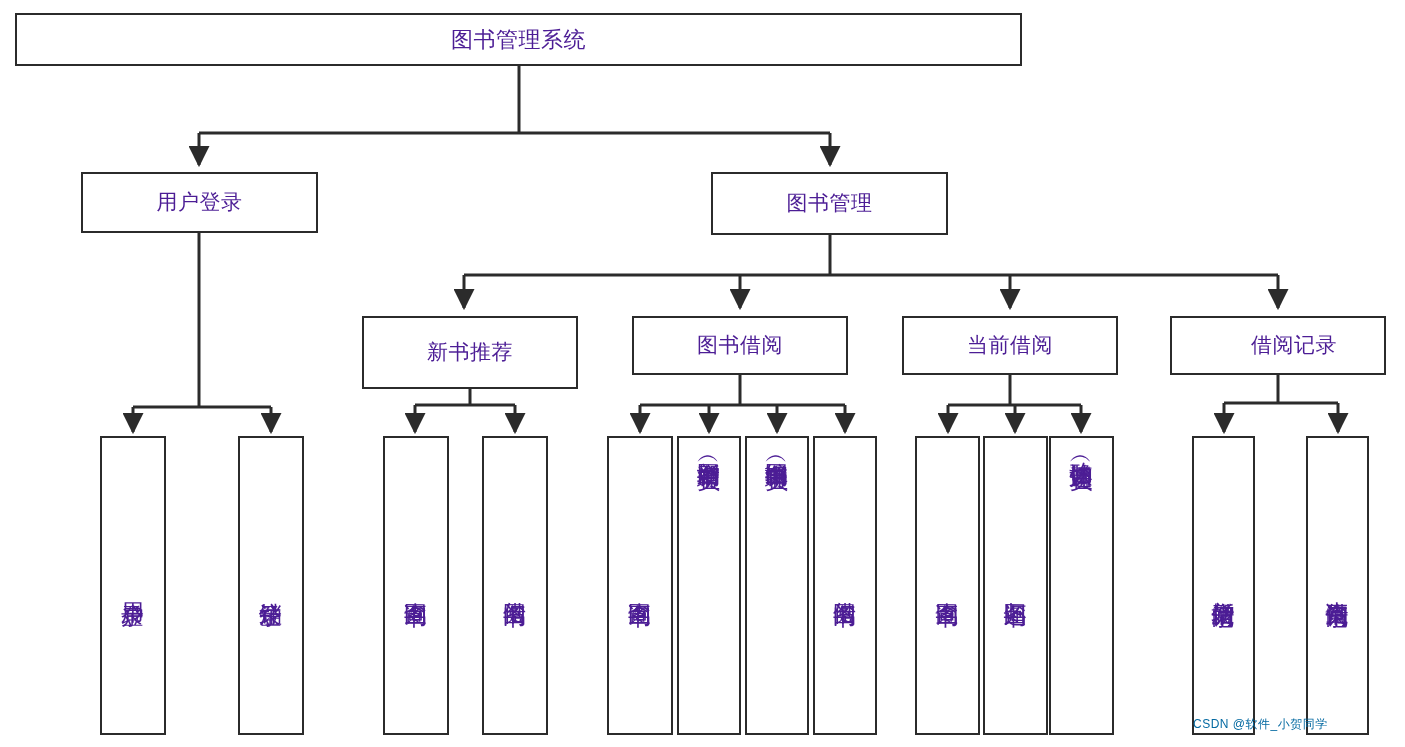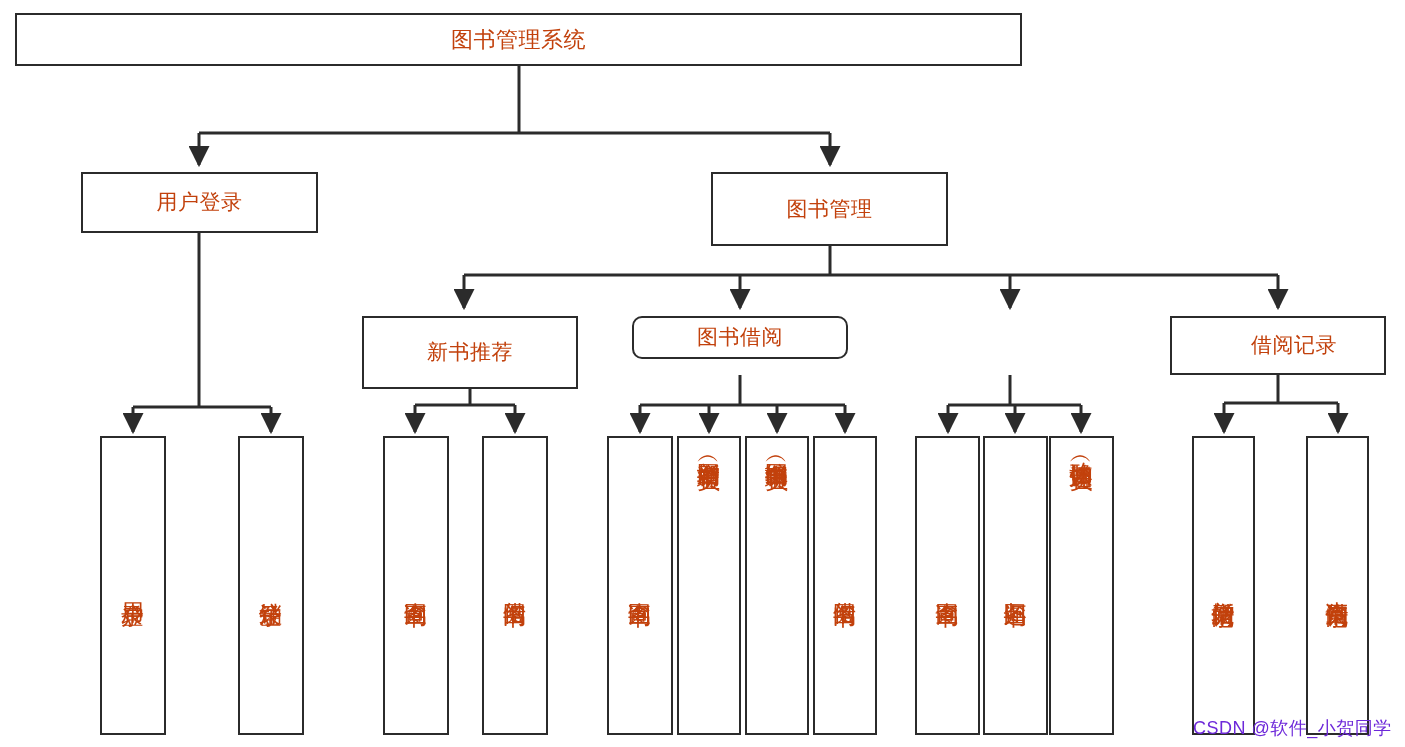--- a/index.html
+++ b/index.html
@@ -27,21 +27,21 @@
     pointer-events: none;
   }
   .node {
     position: absolute;
     box-sizing: border-box;
     border: 2px solid #2b2b2b;
     background: #ffffff;
     display: flex;
     align-items: center;
     justify-content: center;
-    color: #c2410c;
+    color: #4c1d95;
     z-index: 2;
   }
   .node-label {
     display: block;
     text-align: center;
     line-height: 1.18;
     white-space: nowrap;
   }
   
   .node.horiz .node-label {
@@ -67,22 +67,22 @@
   }
   
   .node.vert.center {
     align-items: center;
     padding-top: 0;
   }
   #watermark {
     position: absolute;
     left: 1193px;
     top: 716px;
-    font-size: 18px;
-    color: #6d28d9;
+    font-size: 12px;
+    color: #0369a1;
     letter-spacing: 0.5px;
     white-space: nowrap;
     z-index: 3;
     user-select: none;
   }
 </style>
 </head>
 <body>
 
 <div id="diagram-root">
@@ -137,29 +137,32 @@
     </g>
   </svg>
 
   <div class="node horiz root" style="left:15px; top:13px; width:1007px; height:53px;">
     <span class="node-label">图书管理系统</span>
   </div>
 
   <div class="node horiz" style="left:81px; top:172px; width:237px; height:61px;">
     <span class="node-label">用户登录</span>
   </div>
-  <div class="node horiz" style="left:711px; top:172px; width:237px; height:74px;">
+  <div class="node horiz" style="left:711px; top:172px; width:237px; height:63px;">
     <span class="node-label">图书管理</span>
   </div>
 
   <div class="node horiz" style="left:362px; top:316px; width:216px; height:73px;">
     <span class="node-label">新书推荐</span>
   </div>
-  <div class="node horiz" style="left:632px; top:316px; width:216px; height:43px;border-radius:10px;">
+  <div class="node horiz" style="left:632px; top:316px; width:216px; height:59px;">
     <span class="node-label">图书借阅</span>
+  </div>
+  <div class="node horiz" style="left:902px; top:316px; width:216px; height:59px;">
+    <span class="node-label">当前借阅</span>
   </div>
   <div class="node horiz" style="left:1170px; top:316px; width:216px; height:59px;padding-left:32px;">
     <span class="node-label">借阅记录</span>
   </div>
 
   <div class="node vert center" style="left:100px; top:436px; width:66px; height:299px;">
     <span class="node-label">用户登录</span>
   </div>
   <div class="node vert center" style="left:238px; top:436px; width:66px; height:299px;">
     <span class="node-label">注销登录</span>

